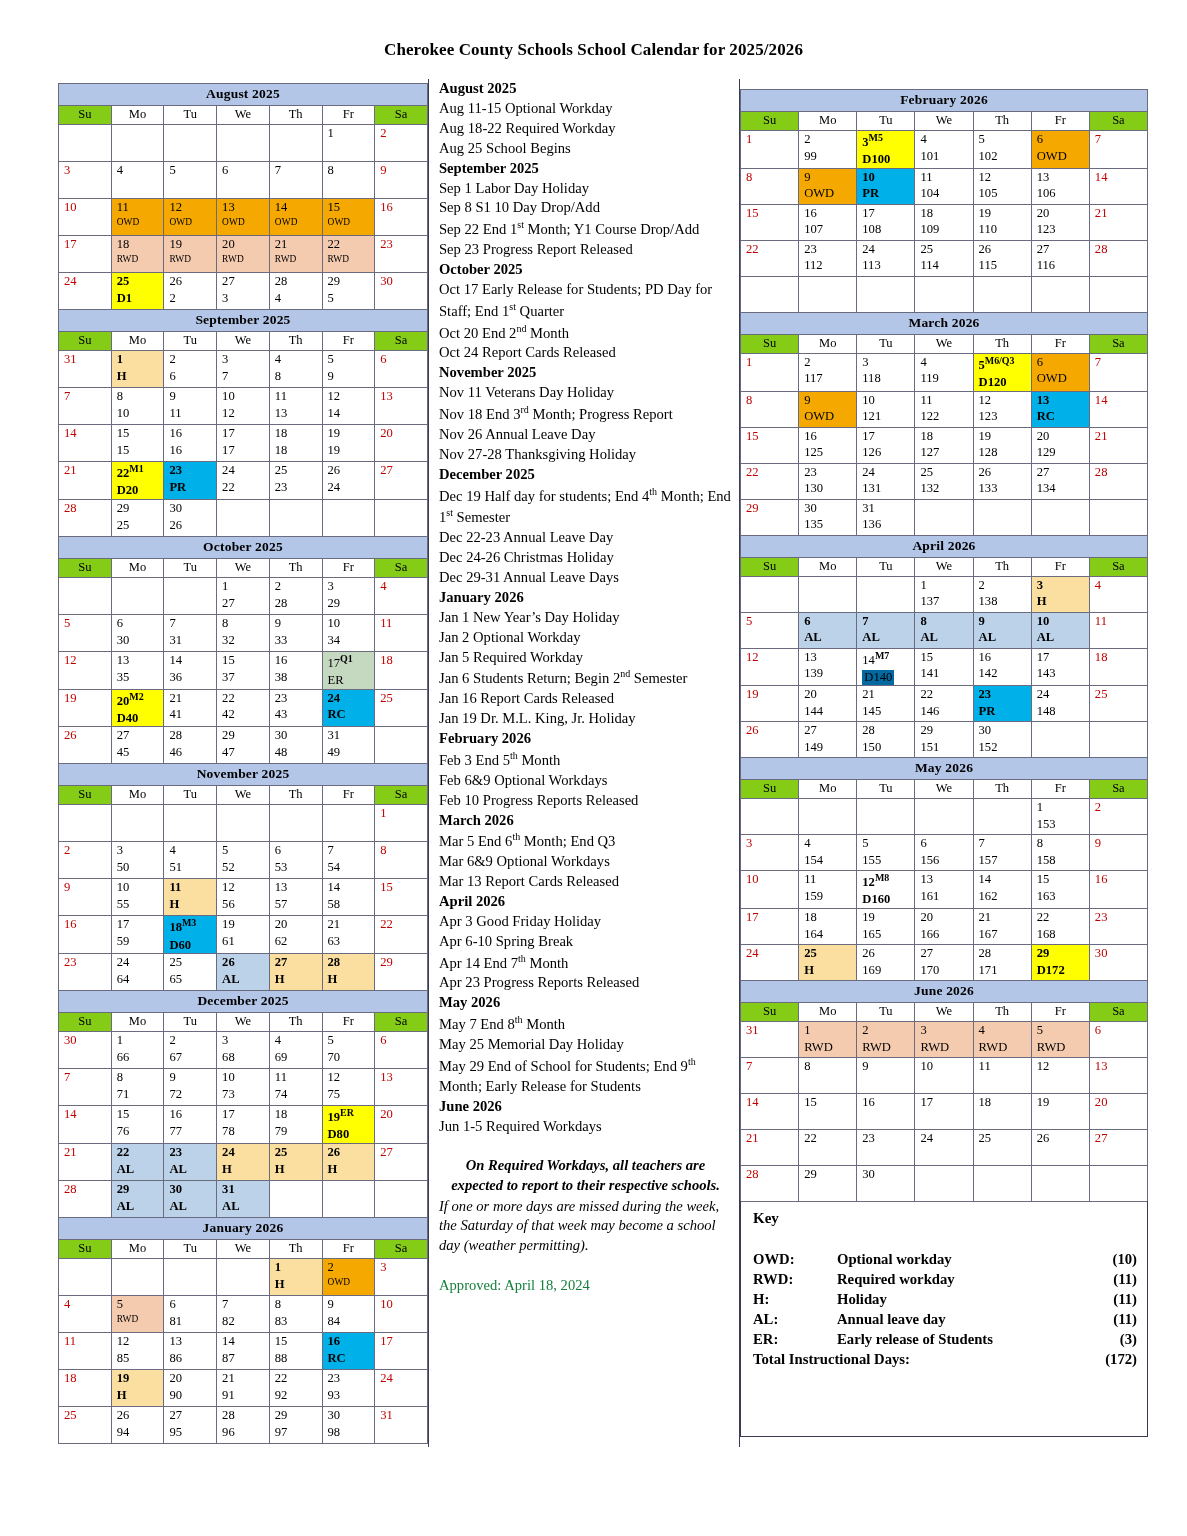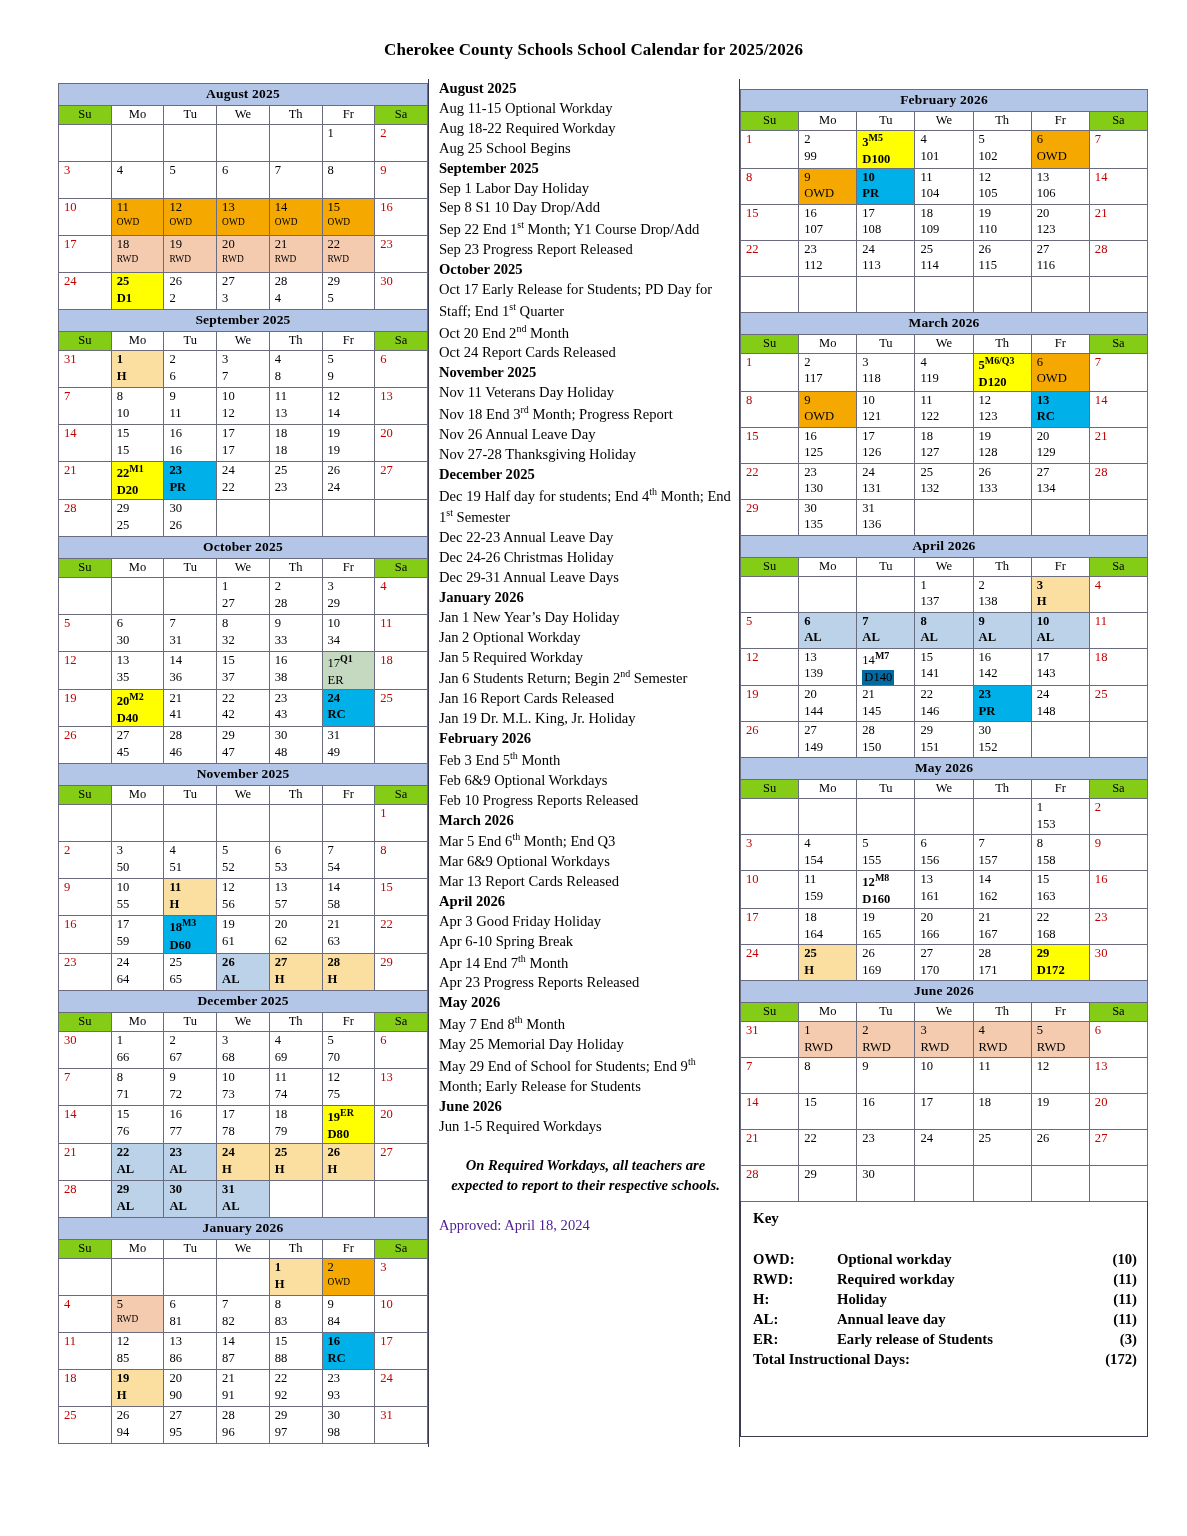--- a/index.html
+++ b/index.html
@@ -80,21 +80,21 @@
   
   .ev { font-size: 14.6px; line-height: 1.365; }
   .ev .mh { font-weight: bold; }
   .ev sup { font-size: 10px; vertical-align: super; }
   .note-bold {
     font-weight: bold; font-style: italic;
     text-align: center; font-size: 14.6px;
     line-height: 1.32; margin-top: 20px;
   }
   .note-it { font-style: italic; font-size: 14.6px; line-height: 1.33; margin-top: 2px; }
-  .approved { color: #4c1d95; font-size: 14.6px; margin-top: 22px; }
+  .approved { color: #15803d; font-size: 14.6px; margin-top: 22px; }
 
   
   .keybox {
     border: 1.2px solid #3a3a55;
     border-top: none;
     margin-top: 0;
     padding: 9px 10px 27px 12px;
     height: 236px;
   }
   .keytitle { font-weight: bold; font-size: 15px; margin-bottom: 22px; }
@@ -525,20 +525,21 @@
         <div>Apr 14 End 7<sup>th</sup> Month</div>
         <div>Apr 23 Progress Reports Released</div>
         <div class="mh">May 2026</div>
         <div>May 7 End 8<sup>th</sup> Month</div>
         <div>May 25 Memorial Day Holiday</div>
         <div>May 29 End of School for Students; End 9<sup>th</sup> Month; Early Release for Students</div>
         <div class="mh">June 2026</div>
         <div>Jun 1-5 Required Workdays</div>
       </div>
     <div class="note-bold">On Required Workdays, all teachers are expected to report to their respective schools.</div>
+    <div class="note-it">If one or more days are missed during the week, the Saturday of that week may become a school day (weather permitting).</div>
     <div class="approved">Approved: April 18, 2024</div>
   </div>
 
   <div class="col-right">
     <div id="right-months">
         <table class="month">
           <tbody>
             <tr>
               <td class="mtitle" colspan="7">February 2026</td>
             </tr>

